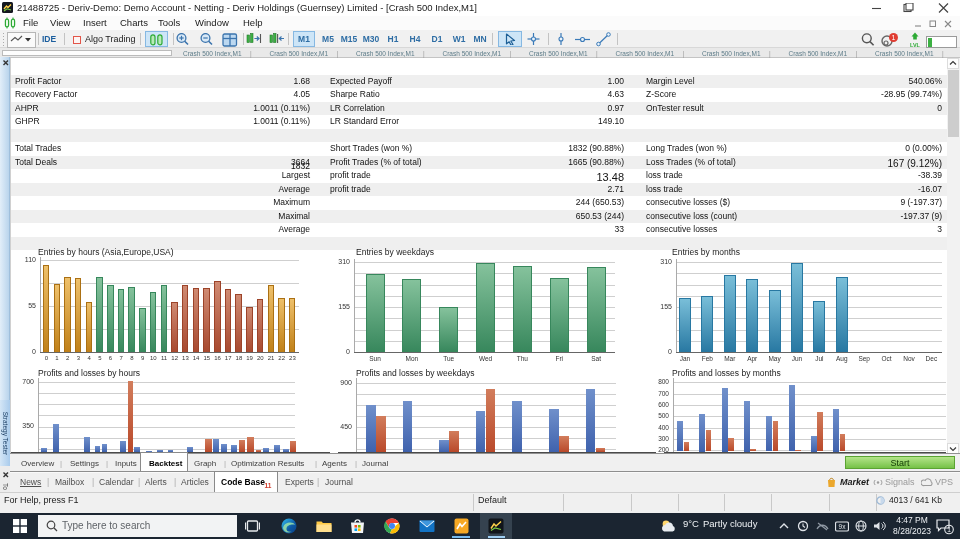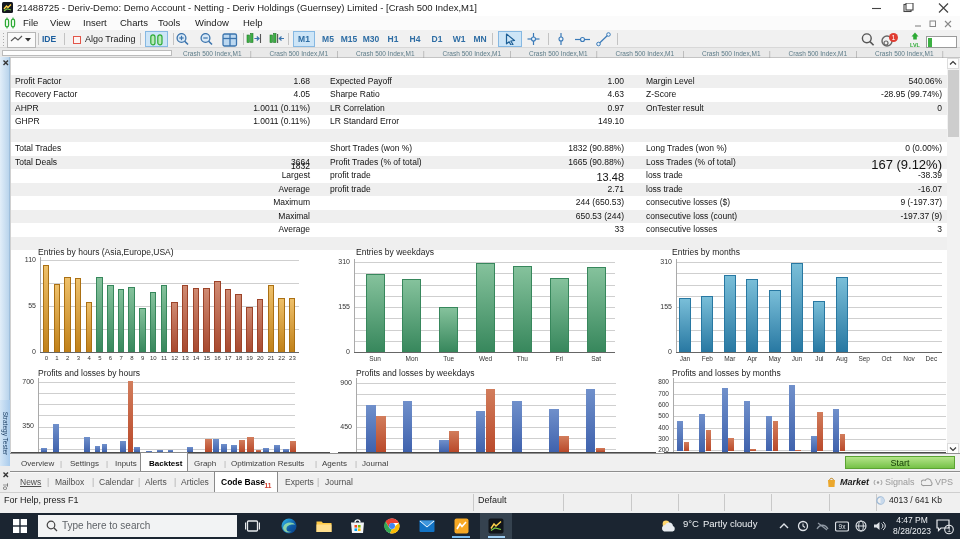--- a/index.html
+++ b/index.html
@@ -216,21 +216,21 @@
 <span class="t" style="font-size:8.5px;color:#111;right:650px;top:162px;text-align:right;">1832</span>
 <span class="t" style="font-size:8.5px;color:#111;left:330px;top:144.2px;">Short Trades (won %)</span>
 <span class="t" style="font-size:8.5px;color:#111;right:336px;top:144.2px;text-align:right;">1832 (90.88%)</span>
 <span class="t" style="font-size:8.5px;color:#111;left:646px;top:144.2px;">Long Trades (won %)</span>
 <span class="t" style="font-size:8.5px;color:#111;right:18px;top:144.2px;text-align:right;">0 (0.00%)</span>
 <span class="t" style="font-size:8.5px;color:#111;left:15px;top:157.7px;">Total Deals</span>
 <span class="t" style="font-size:8.5px;color:#111;right:650px;top:157.7px;text-align:center;">3664</span>
 <span class="t" style="font-size:8.5px;color:#111;left:330px;top:157.7px;">Profit Trades (% of total)</span>
 <span class="t" style="font-size:8.5px;color:#111;right:336px;top:157.7px;text-align:right;">1665 (90.88%)</span>
 <span class="t" style="font-size:8.5px;color:#111;left:646px;top:157.7px;">Loss Trades (% of total)</span>
-<span class="t" style="font-size:13px;color:#111;right:18px;top:157.7px;text-align:right;">167 (9.12%)</span>
+<span class="t" style="font-size:10px;color:#111;right:18px;top:157.7px;text-align:right;">167 (9.12%)</span>
 <span class="t" style="font-size:8.5px;color:#111;right:650px;top:171.2px;text-align:right;">Largest</span>
 <span class="t" style="font-size:8.5px;color:#111;left:330px;top:171.2px;">profit trade</span>
 <span class="t" style="font-size:11px;color:#111;right:336px;top:171.2px;text-align:center;">13.48</span>
 <span class="t" style="font-size:8.5px;color:#111;left:646px;top:171.2px;">loss trade</span>
 <span class="t" style="font-size:8.5px;color:#111;right:18px;top:171.2px;text-align:right;">-38.39</span>
 <span class="t" style="font-size:8.5px;color:#111;right:650px;top:184.7px;text-align:right;">Average</span>
 <span class="t" style="font-size:8.5px;color:#111;left:330px;top:184.7px;">profit trade</span>
 <span class="t" style="font-size:8.5px;color:#111;right:336px;top:184.7px;text-align:right;">2.71</span>
 <span class="t" style="font-size:8.5px;color:#111;left:646px;top:184.7px;">loss trade</span>
 <span class="t" style="font-size:8.5px;color:#111;right:18px;top:184.7px;text-align:right;">-16.07</span>

